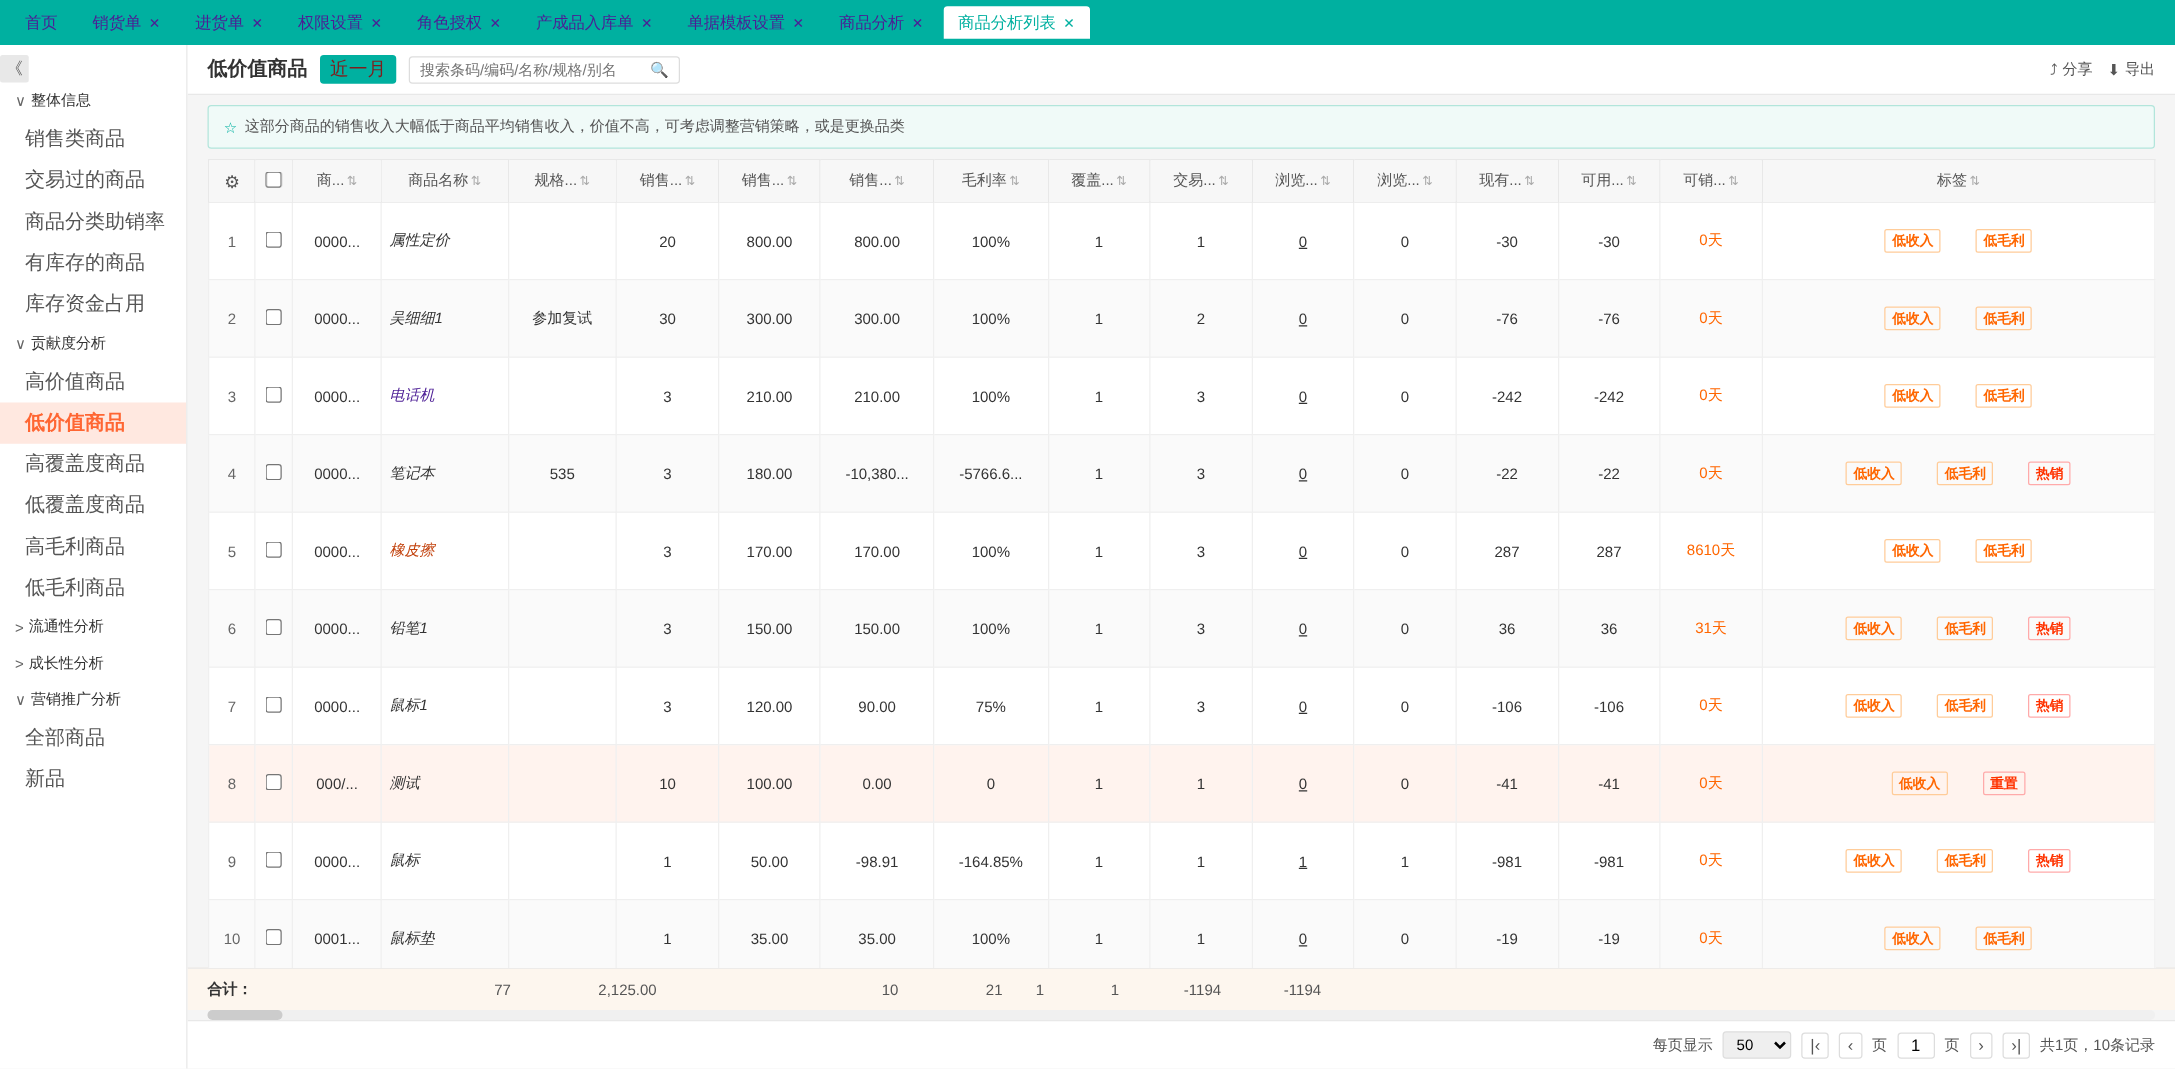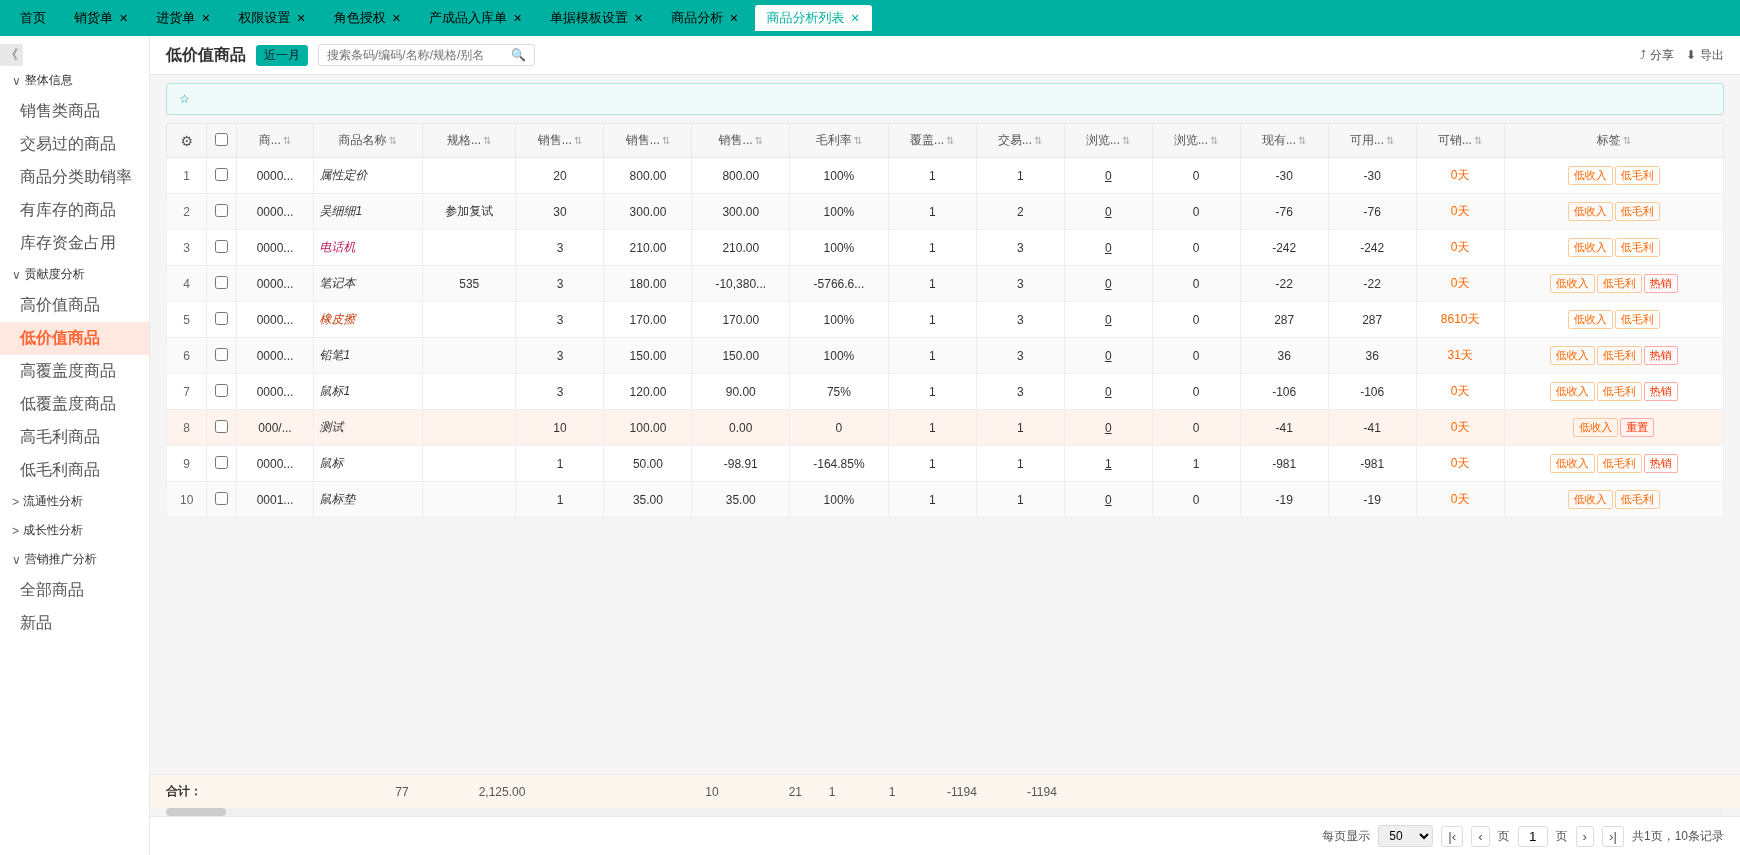--- a/index.html
+++ b/index.html
@@ -1,40 +1,40 @@
 <!DOCTYPE html>
 <html><head>
   <meta charset="utf-8">
   <style>
     * { margin: 0; padding: 0; box-sizing: border-box; }
     body { font-family: 'Microsoft YaHei', Arial, sans-serif; font-size: 12px; background: #f5f5f5; color: #333; width: 1740px; min-height: 855px; overflow-x: hidden; }
 
     
     .top-nav { display: flex; align-items: center; background: #00b0a0; height: 36px; padding: 0 8px; gap: 4px; }
-    .nav-item { color: #000000; padding: 4px 12px; cursor: pointer; font-size: 13px; white-space: nowrap; display: flex; align-items: center; gap: 4px; border-radius: 3px; }
+    .nav-item { color: #4c1d95; padding: 4px 12px; cursor: pointer; font-size: 13px; white-space: nowrap; display: flex; align-items: center; gap: 4px; border-radius: 3px; }
     .nav-item.active { background: #fff; color: #00b0a0; border-radius: 3px 3px 0 0; }
     .nav-item .close-x { font-size: 11px; color: inherit; margin-left: 2px; }
 
     
     .main-layout { display: flex; height: calc(855px - 36px); }
 
     
     .sidebar { width: 150px; background: #fff; border-right: 1px solid #e8e8e8; padding: 8px 0; overflow-y: auto; flex-shrink: 0; }
     .sidebar-group-header { display: flex; align-items: center; padding: 6px 12px; font-size: 12px; color: #333; cursor: pointer; }
     .sidebar-group-header .arrow { margin-right: 4px; color: #666; }
     .sidebar-item { padding: 6px 12px 6px 20px; font-size: 16px; color: #555; cursor: pointer; }
     .sidebar-item.active { background: #ffe8e0; color: #ff6633; font-weight: bold; }
 
     
     .content { flex: 1; display: flex; flex-direction: column; overflow: hidden; }
 
     
     .header-bar { display: flex; align-items: center; padding: 8px 16px; background: #fff; border-bottom: 1px solid #e8e8e8; gap: 10px; }
     .page-title { font-size: 16px; font-weight: bold; color: #333; }
-    .time-badge { background: #00b0a0; color: #0f172a; padding: 2px 8px; border-radius: 3px; font-size: 12px; cursor: pointer; }
+    .time-badge { background: #00b0a0; color: #7f1d1d; padding: 2px 8px; border-radius: 3px; font-size: 15px; cursor: pointer; }
     .search-box { display: flex; align-items: flex-end; border: 1px solid #ddd; border-radius: 3px; padding: 3px 8px; gap: 4px; min-width: 200px; }
     .search-box input { border: none; outline: none; font-size: 12px; width: 180px; color: #999; }
     .search-icon { color: #aaa; }
     .header-right { margin-left: auto; display: flex; align-items: center; gap: 12px; }
     .action-btn { display: flex; align-items: center; gap: 4px; color: #555; cursor: pointer; font-size: 12px; }
 
     
     .alert-bar { background: #f0faf8; border: 1px solid #b2e5db; margin: 8px 16px; padding: 8px 12px; border-radius: 3px; color: #555; font-size: 12px; display: flex; align-items: center; gap: 6px; }
     .alert-icon { color: #00b0a0; }
 
@@ -43,21 +43,21 @@
     table { width: 100%; border-collapse: collapse; background: #fff; font-size: 12px; }
     thead tr { background: #f7f7f7; }
     thead th { padding: 8px 6px; text-align: center; border: 1px solid #e8e8e8; color: #555; font-weight: normal; white-space: nowrap; position: sticky; top: 0; background: #f7f7f7; z-index: 1; }
     thead th .col-header { display: flex; align-items: center; justify-content: center; gap: 2px; }
     thead th .sort-icon { color: #aaa; font-size: 10px; }
     tbody tr { border-bottom: 1px solid #f0f0f0; }
     tbody tr:nth-child(even) { background: #fafafa; }
     tbody tr.highlighted { background: #fff3ee; }
     tbody td { padding: 7px 6px; text-align: center; border: 1px solid #efefef; color: #333; }
     tbody td.left { text-align: left; font-style: italic; }
-    .tag { display: inline-block; padding: 1px 5px; border-radius: 2px; font-size: 11px; margin: 1px; }
+    .tag { display: inline-block; padding: 1px 5px; border-radius: 2px; font-size: 11px; margin: 14px; font-weight: bold; }
     .tag-orange { color: #ff6600; border: 1px solid #ffcc99; }
     .tag-red { color: #ff3300; border: 1px solid #ffaaaa; }
     .underline { text-decoration: underline; cursor: pointer; }
     .checkbox-cell { width: 30px; }
     input[type=checkbox] { cursor: pointer; }
     .row-num { color: #666; }
 
     
     .footer-total { background: #fdf6ee; border-top: 1px solid #e8e8e8; padding: 8px 16px; display: flex; align-items: center; font-size: 12px; color: #555; }
     .footer-total .label { font-weight: bold; color: #333; margin-right: 20px; }
@@ -175,20 +175,21 @@
         </div>
         <div class="action-btn">
           <span>⬇</span>
           <span>导出</span>
         </div>
       </div>
     </div>
 
     <div class="alert-bar">
       <span class="alert-icon">☆</span>
+      <span>这部分商品的销售收入大幅低于商品平均销售收入，价值不高，可考虑调整营销策略，或是更换品类</span>
     </div>
 
     <div class="table-container">
       <table>
         <thead>
           <tr>
             <th><span class="gear-icon">⚙</span></th>
             <th><input type="checkbox" style=""></th>
             <th>
                 <div class="col-header">
@@ -324,21 +325,21 @@
       <td>-76</td>
       <td style="color:#ff6600">0天</td>
       <td><span class="tag tag-orange">低收入</span><span class="tag tag-orange">低毛利</span></td>
     </tr>
             <tr>
       <td class="row-num">3</td>
       <td class="checkbox-cell">
         <input type="checkbox" style="">
       </td>
       <td>0000...</td>
-      <td class="left" style="cursor:pointer;color:#be185d">电话机</td>
+      <td class="left" style="cursor:pointer;color:#4c1d95">电话机</td>
       <td></td>
       <td>3</td>
       <td>210.00</td>
       <td>210.00</td>
       <td>100%</td>
       <td>1</td>
       <td>3</td>
       <td><span class="underline">0</span></td>
       <td>0</td>
       <td>-242</td>

